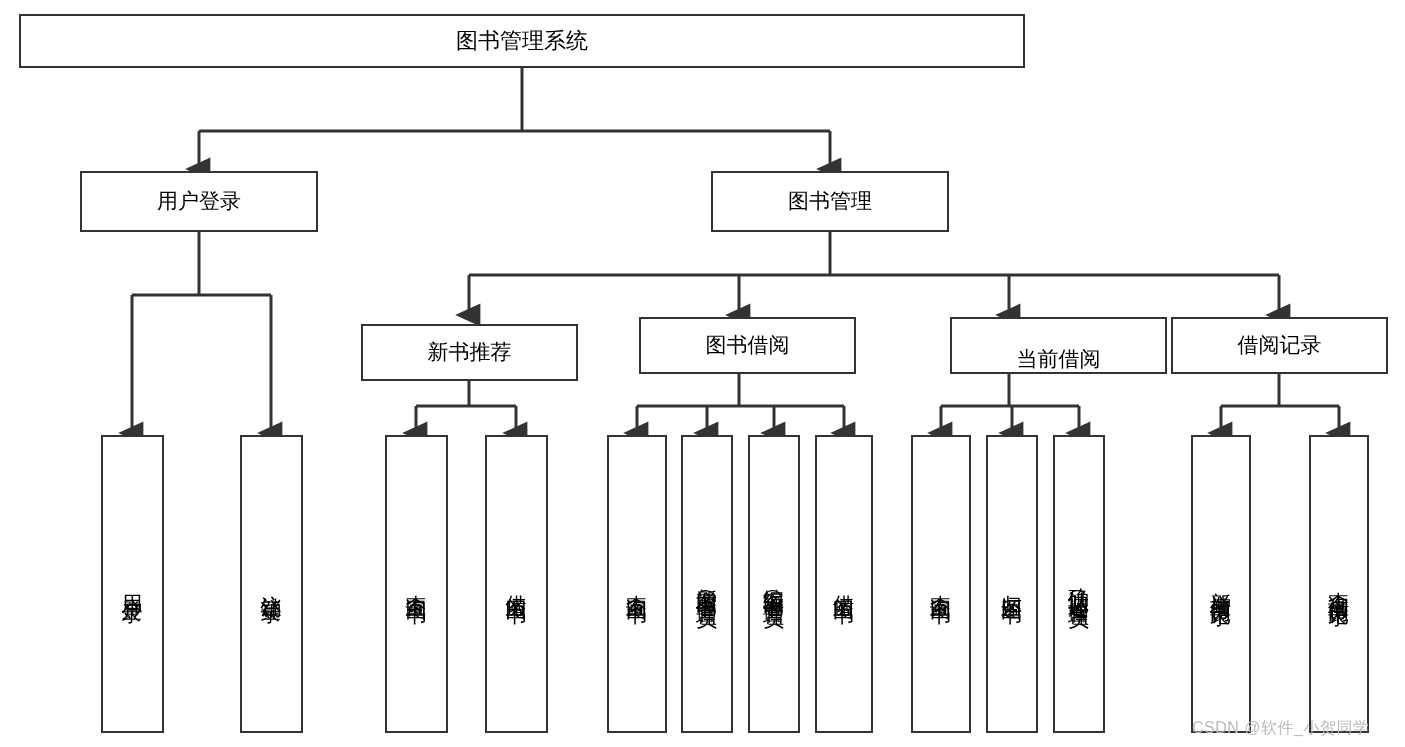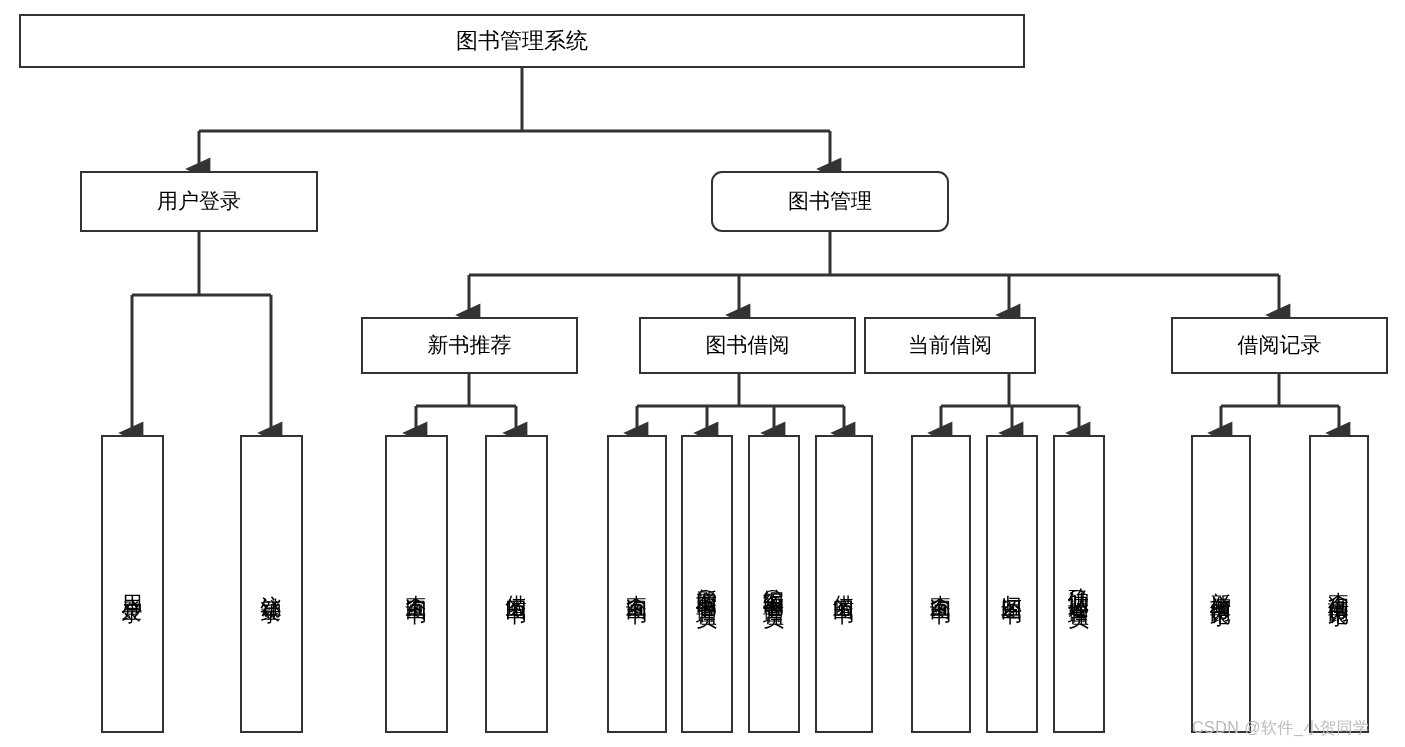--- a/index.html
+++ b/index.html
@@ -118,31 +118,31 @@
       </g>
   </svg>
 
   <div class="node root horiz" id="n-root" style="left: 19px; top: 14px; width: 1006px; height: 54px;">
     <span class="lbl">图书管理系统</span>
   </div>
 
   <div class="node horiz" id="n-l2-0" style="left: 80px; top: 171px; width: 238px; height: 61px;">
     <span class="lbl">用户登录</span>
   </div>
-  <div class="node horiz" id="n-l2-1" style="left: 711px; top: 171px; width: 238px; height: 61px; border-radius: 11px;">
+  <div class="node horiz" id="n-l2-1" style="left: 711px; top: 171px; width: 238px; height: 61px;">
     <span class="lbl">图书管理</span>
   </div>
 
-  <div class="node horiz" id="n-l3-0" style="left: 361px; top: 317px; width: 217px; height: 57px;">
+  <div class="node horiz" id="n-l3-0" style="left: 361px; top: 324px; width: 217px; height: 57px;">
     <span class="lbl">新书推荐</span>
   </div>
   <div class="node horiz" id="n-l3-1" style="left: 631px; top: 317px; width: 217px; height: 57px; margin-left: 8px;">
     <span class="lbl">图书借阅</span>
   </div>
-  <div class="node horiz" id="n-l3-2" style="left: 864px; top: 317px; width: 172px; height: 57px;">
+  <div class="node horiz" id="n-l3-2" style="left: 950px; top: 317px; width: 217px; height: 57px; align-items: flex-end;">
     <span class="lbl">当前借阅</span>
   </div>
   <div class="node horiz" id="n-l3-3" style="left: 1171px; top: 317px; width: 217px; height: 57px;">
     <span class="lbl">借阅记录</span>
   </div>
 
   <div class="node vert" id="n-lf-0" style="left: 101px; top: 435px; width: 63px; height: 298px;">
     <span class="lbl">用户登录</span>
   </div>
   <div class="node vert" id="n-lf-1" style="left: 240px; top: 435px; width: 63px; height: 298px;">

